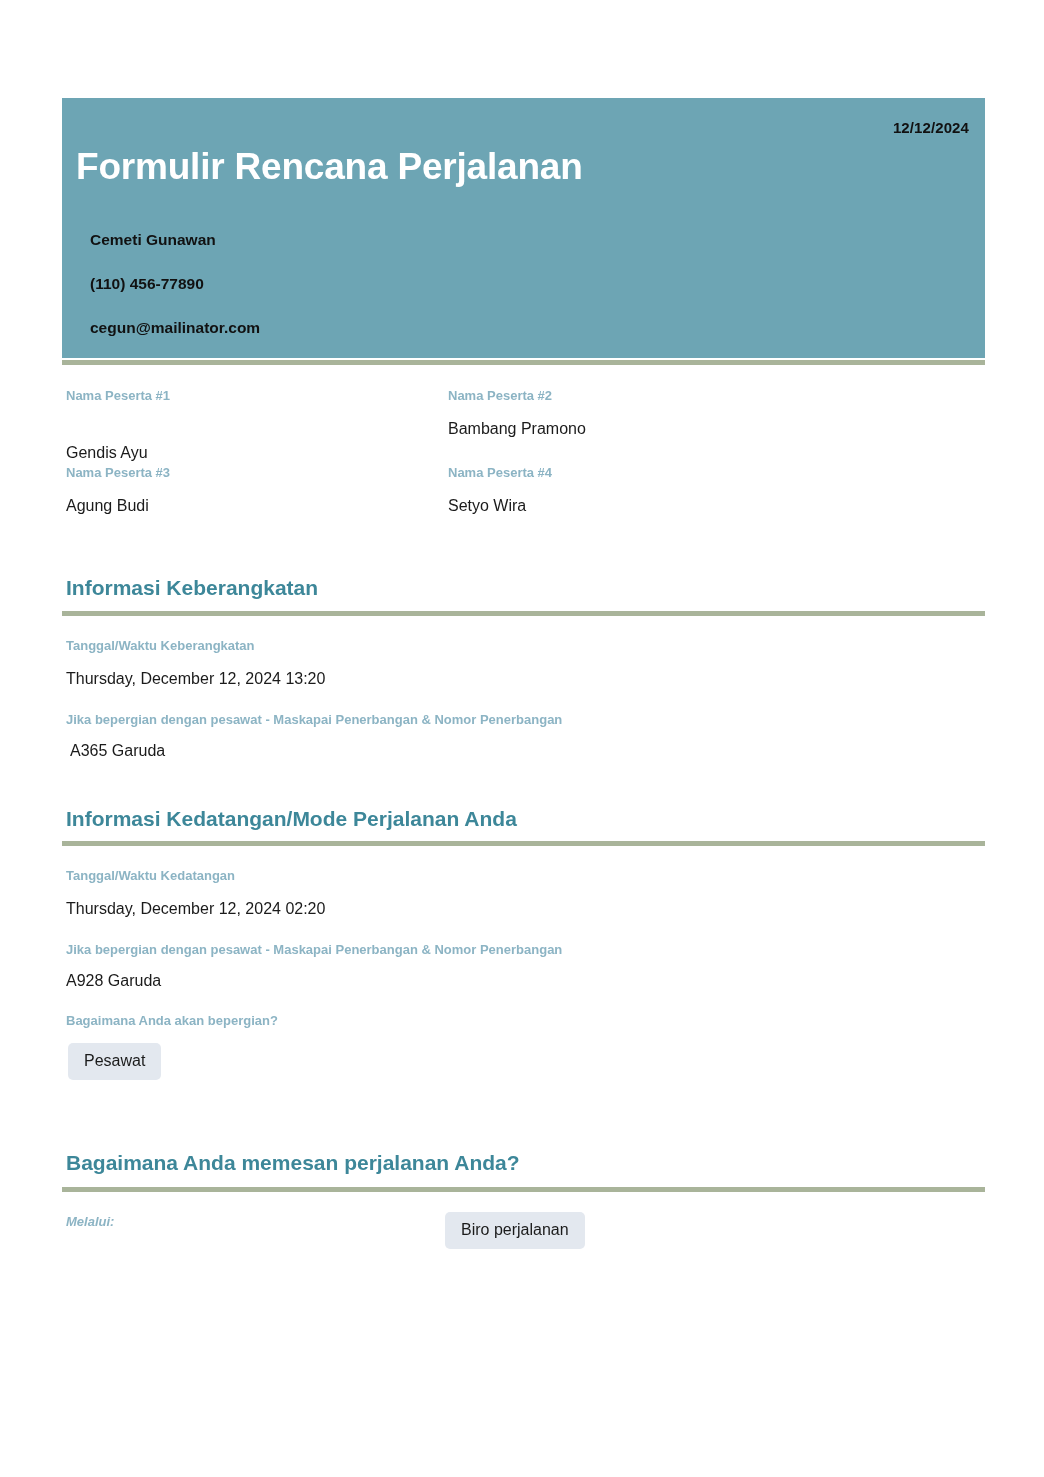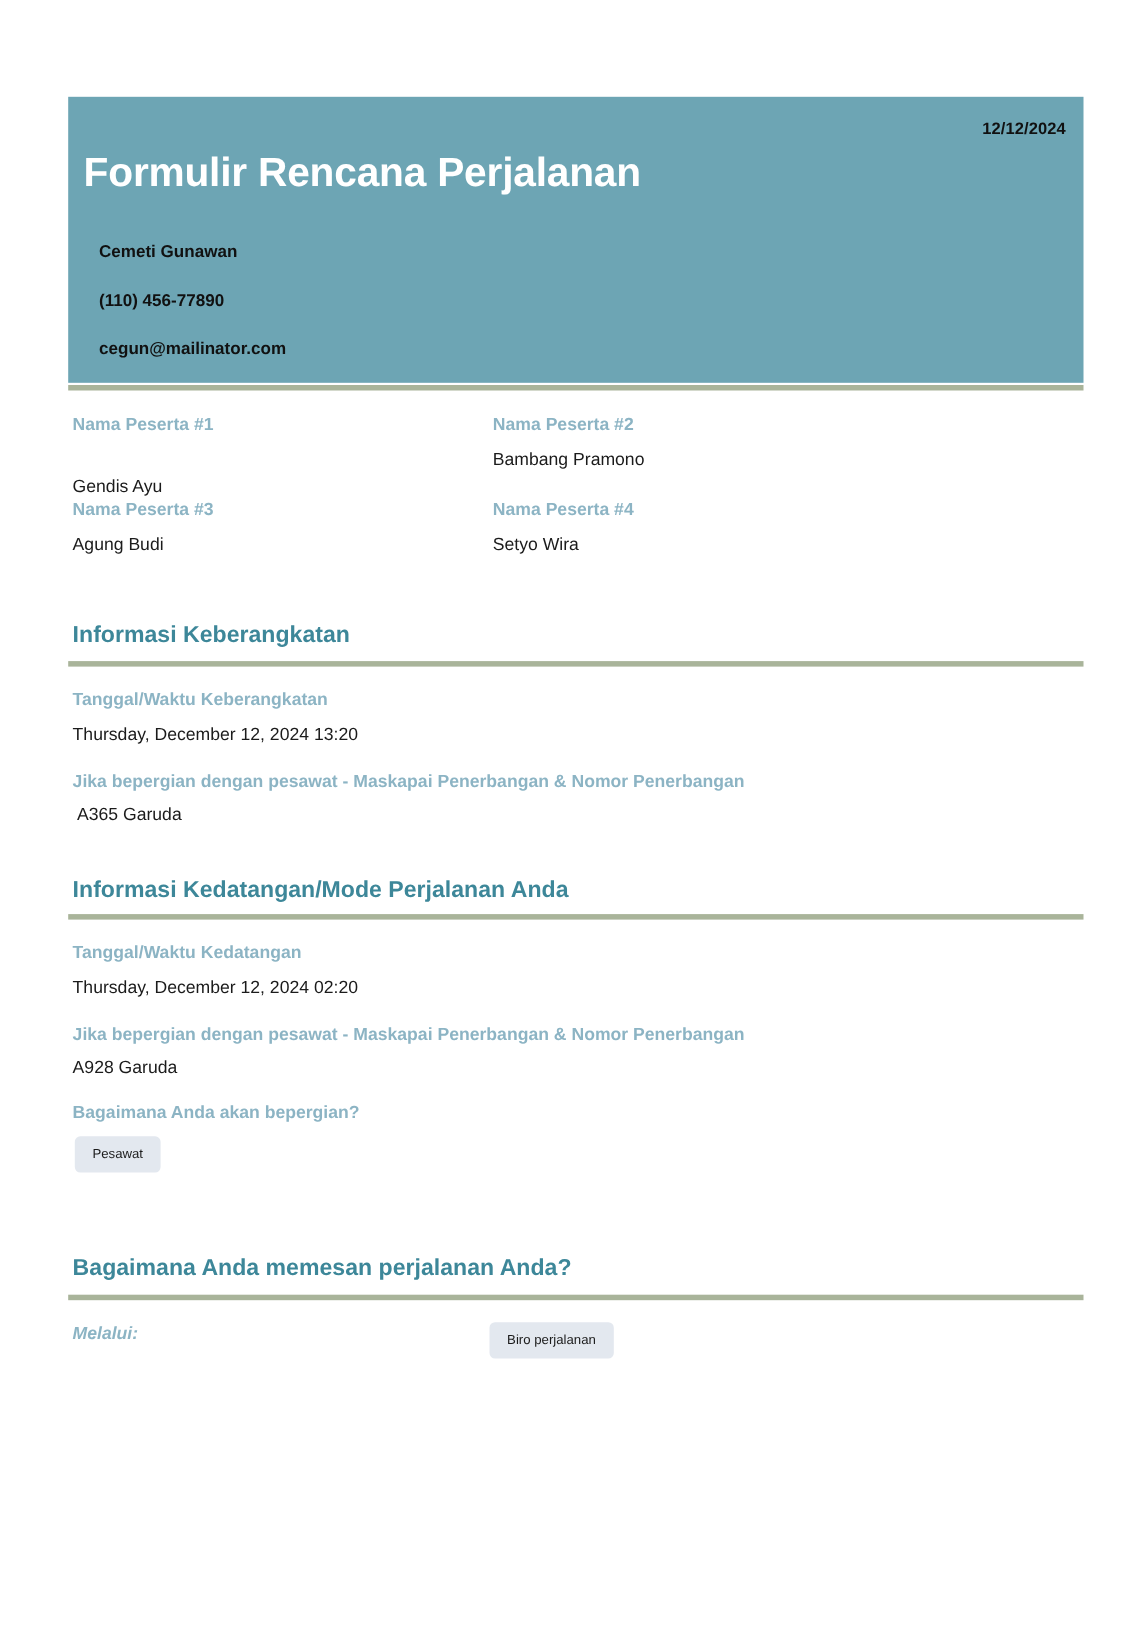--- a/index.html
+++ b/index.html
@@ -13,20 +13,21 @@
     font-family: "Liberation Sans", sans-serif;
     -webkit-font-smoothing: antialiased;
   }
 
   .page {
     position: relative;
     width: 1044px;
     height: 1399px;
     background: #ffffff;
     overflow: hidden;
+    margin-top: 10px;
   }
 
   
   .header-banner {
     position: absolute;
     left: 62px;
     top: 88px;
     width: 923px;
     height: 260px;
     background: #6da5b4;
@@ -70,21 +71,21 @@
   .rule {
     position: absolute;
     left: 62px;
     width: 923px;
     height: 5px;
     background: #a9b49a;
   }
 
   
   .field-label {
-    font-size: 16px;
+    font-size: 13px;
     font-weight: bold;
     color: #8cb4c4;
     white-space: nowrap;
   }
   .field-value {
     font-size: 16px;
     font-weight: normal;
     color: #1b1b1b;
     white-space: nowrap;
   }
@@ -95,21 +96,21 @@
     color: #3d8799;
     white-space: nowrap;
   }
 
   
   .chip {
     display: inline-block;
     background: #e3e8ef;
     border-radius: 5px;
     padding: 9px 16px 10px 16px;
-    font-size: 12px;
+    font-size: 16px;
     color: #1b1b1b;
     white-space: nowrap;
   }
 
   
   .abs { position: absolute; }
 </style>
 </head>
 <body>
 

